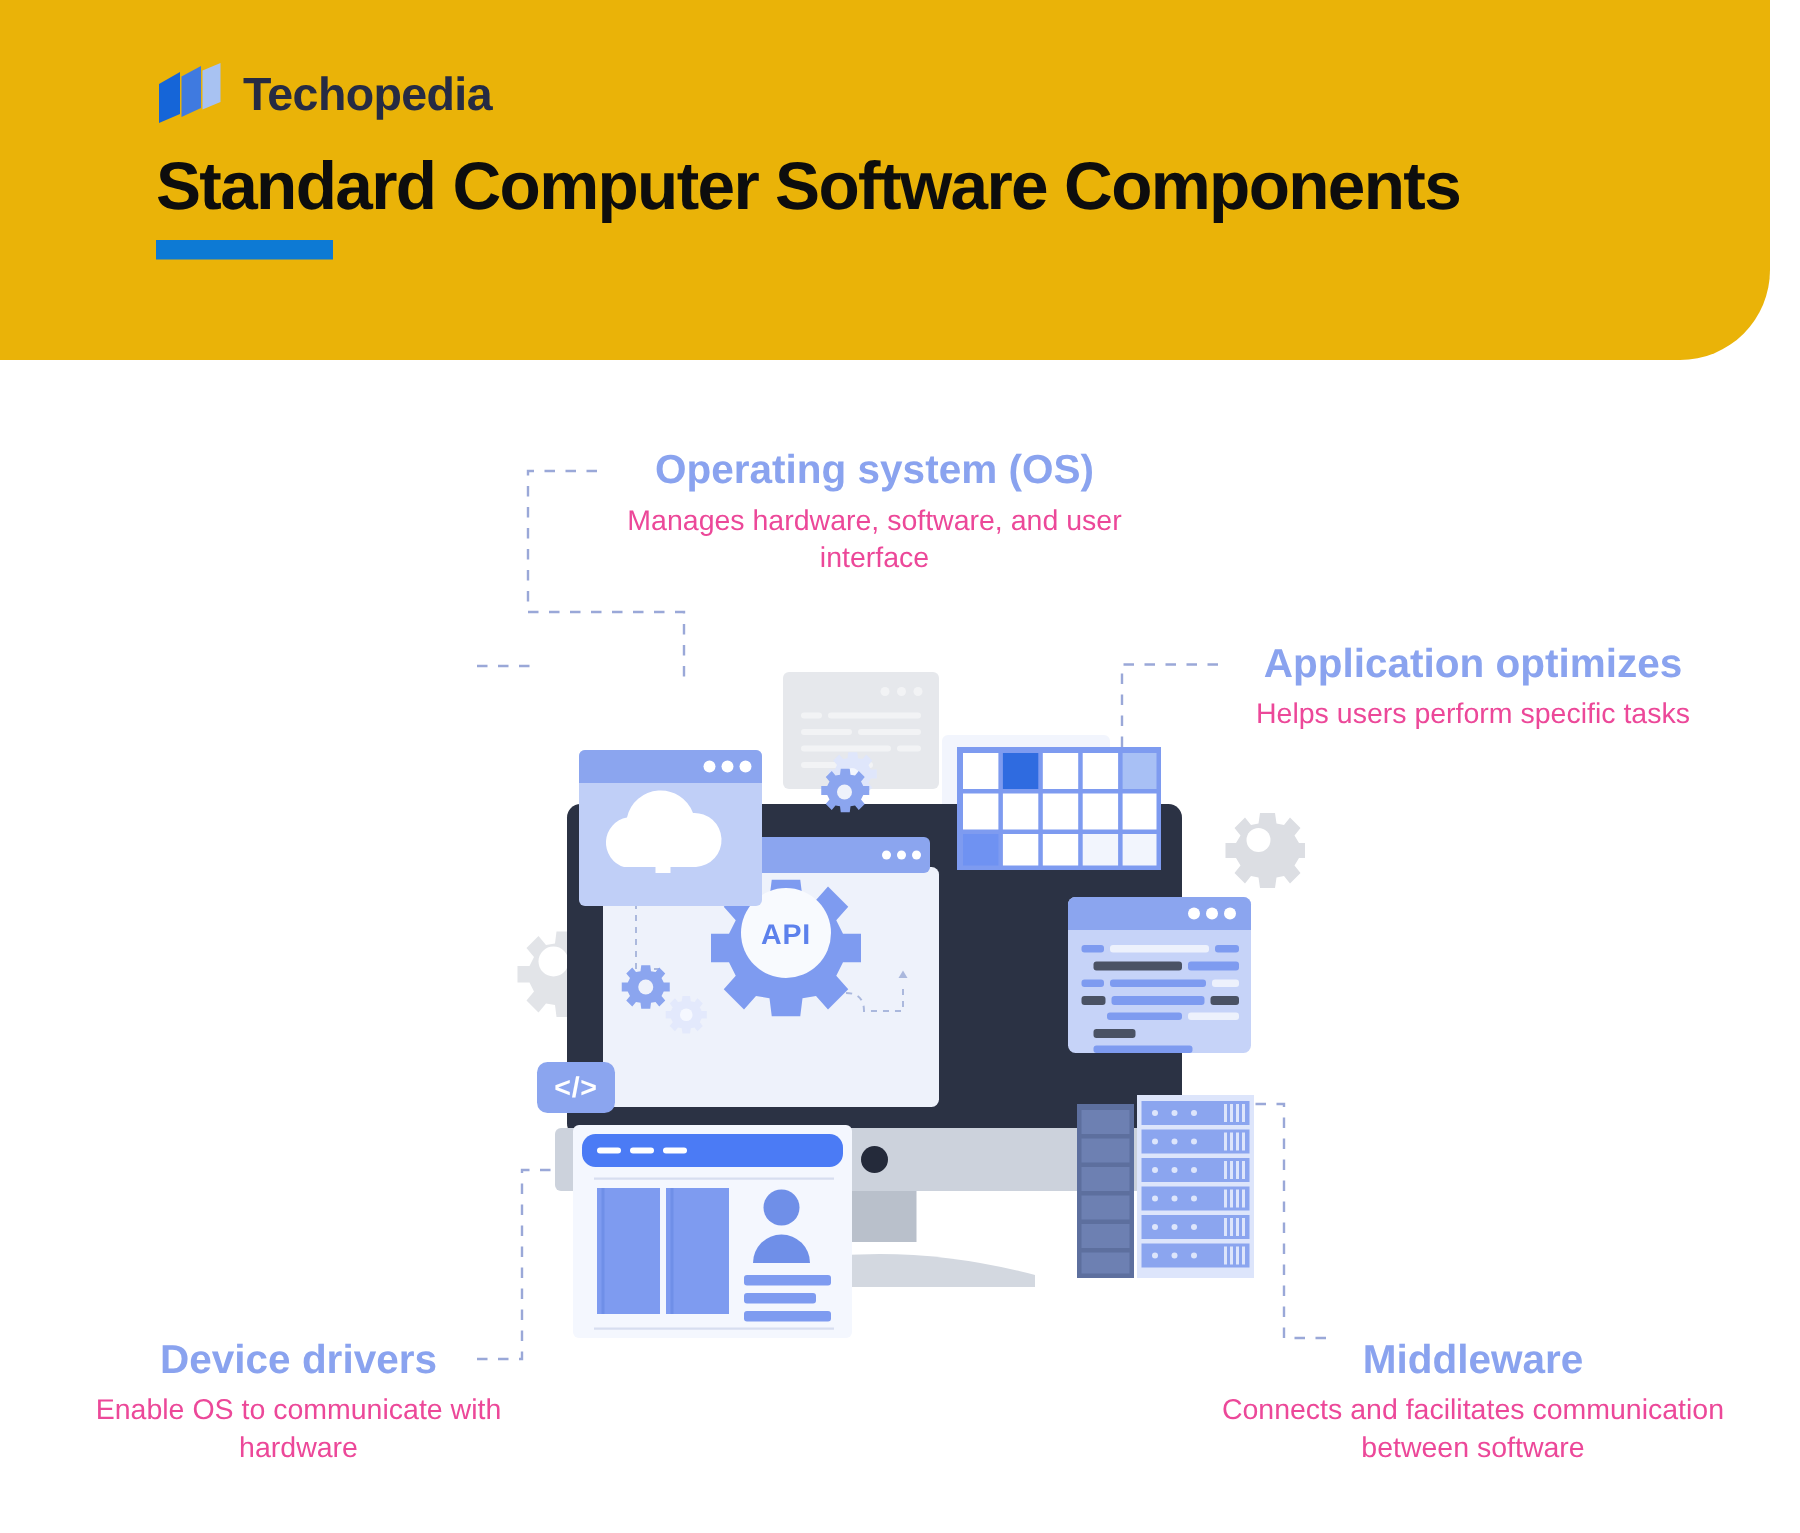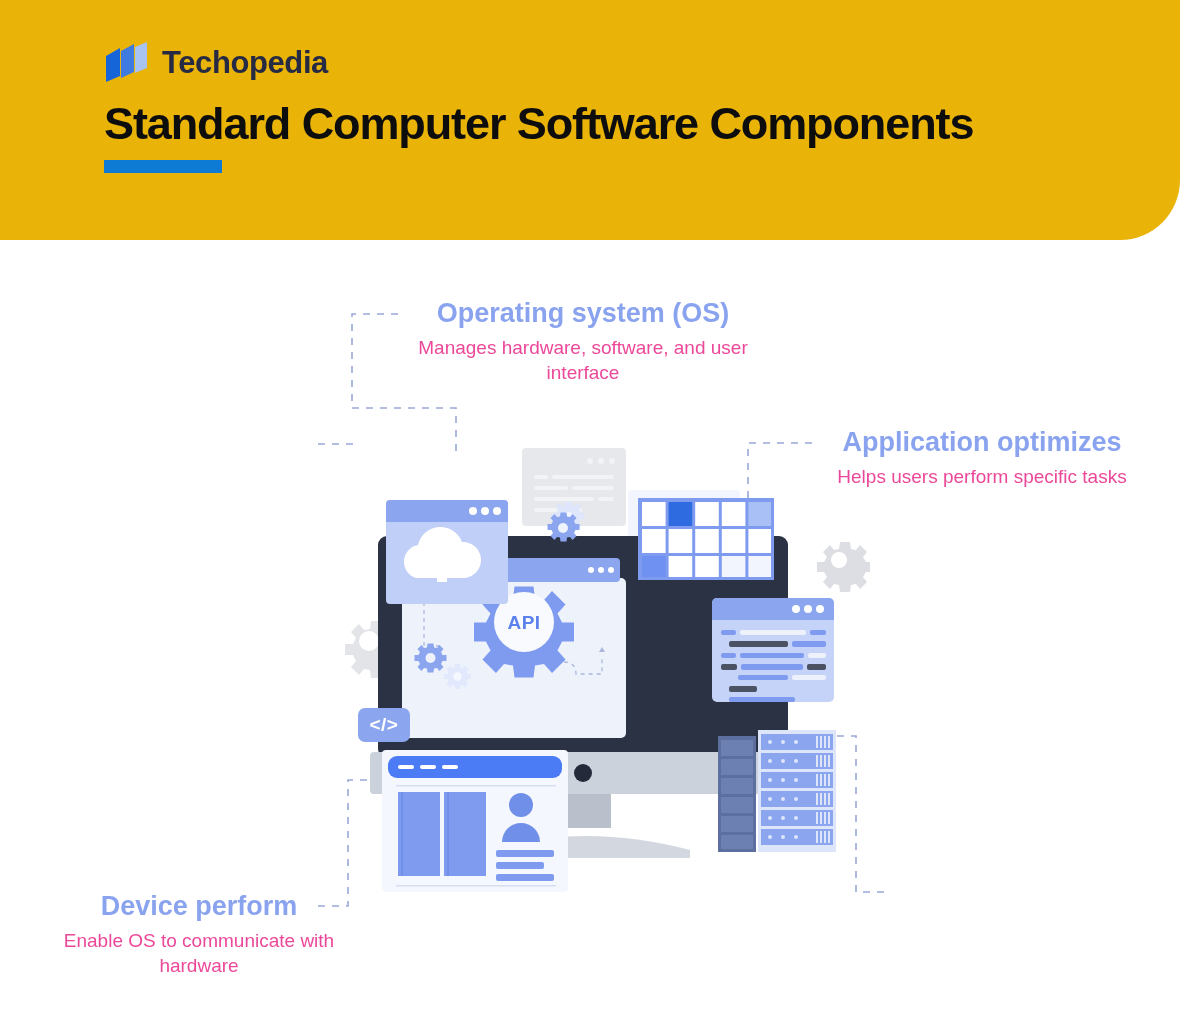--- a/index.html
+++ b/index.html
@@ -104,24 +104,28 @@
 
   <div class="callout c-util">
   </div>
 
   <div class="callout c-app">
     <div class="callout-title">Application optimizes</div>
     <div class="callout-desc">Helps users perform specific tasks</div>
   </div>
 
   <div class="callout c-drv">
-    <div class="callout-title">Device perform</div>
+    <div class="callout-title">Device drivers</div>
     <div class="callout-desc">Enable OS to communicate with hardware</div>
   </div>
 
+  <div class="callout c-mid">
+    <div class="callout-title">Middleware</div>
+    <div class="callout-desc">Connects and facilitates communication between software</div>
+  </div>
 
   <div class="illo">
     <svg width="530" height="480" viewBox="0 0 530 480" xmlns="http://www.w3.org/2000/svg">
 
       <g fill="#e2e4e8">
         <path d="M24,200 l6,-1 1,-8 11,0 1,8 6,1 5,-6 8,8 -5,6 3,6 8,0 0,11 -8,0 -3,6 5,6 -8,8 -5,-6 -6,1 -1,8 -11,0 -1,-8 -6,-1 -5,6 -8,-8 5,-6 -3,-6 -8,0 0,-11 8,0 3,-6 -5,-6 8,-8 z"></path>
         <circle cx="29" cy="211" r="10" fill="#ffffff"></circle>
       </g>
       <g fill="#dcdee3">
         <path d="M494,120 l5,-1 1,-7 10,0 1,7 5,1 4,-5 7,7 -4,5 3,5 7,0 0,10 -7,0 -3,5 4,5 -7,7 -4,-5 -5,1 -1,7 -10,0 -1,-7 -5,-1 -4,5 -7,-7 4,-5 -3,-5 -7,0 0,-10 7,0 3,-5 -4,-5 7,-7 z"></path>

